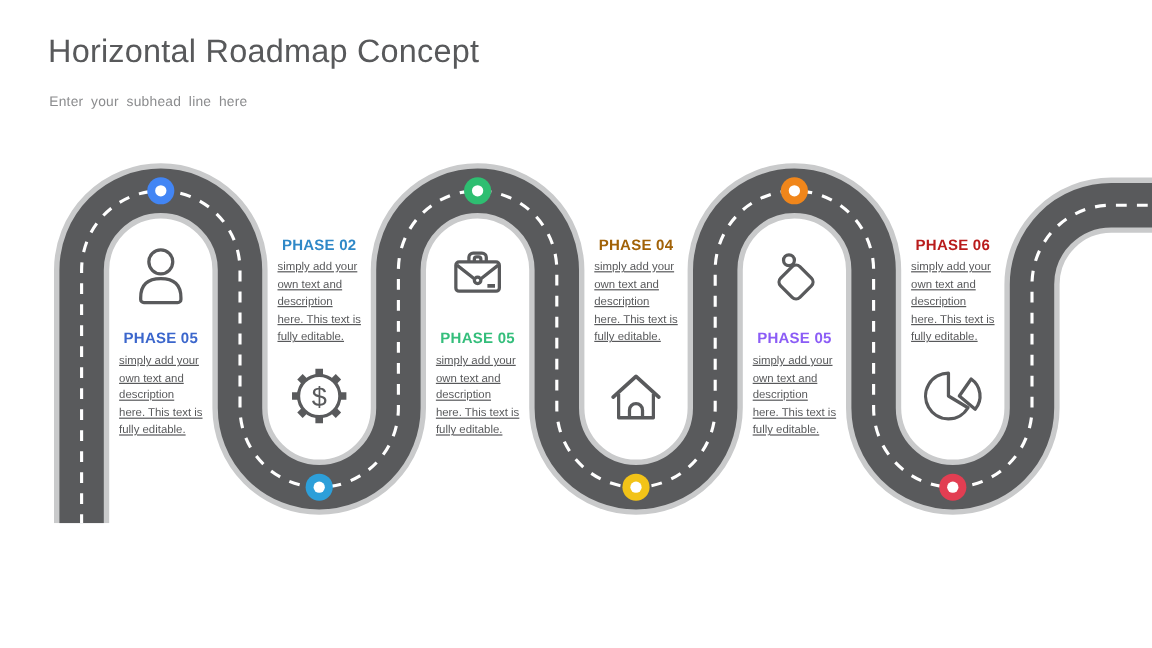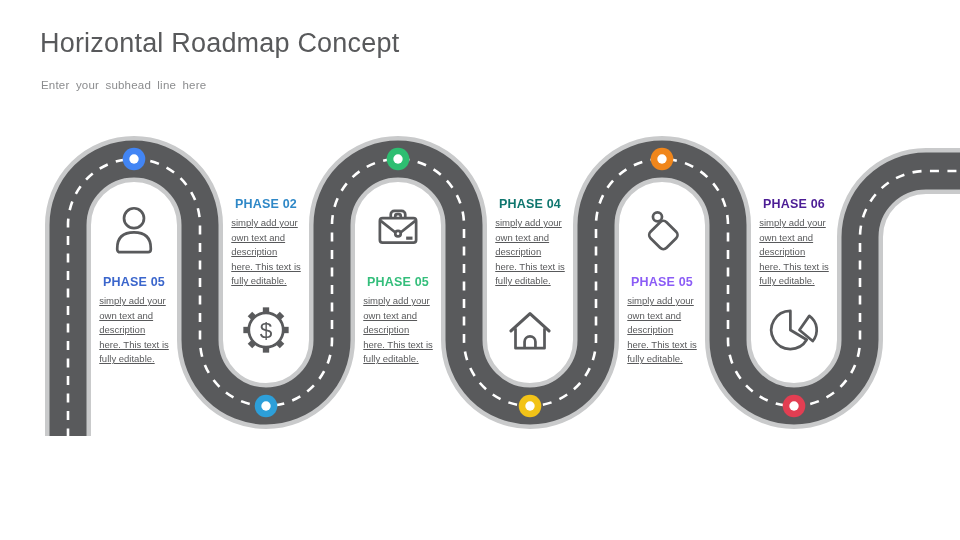--- a/index.html
+++ b/index.html
@@ -139,21 +139,21 @@
     <div class="phase-desc">
       <div>simply add your</div>
       <div>own text and</div>
       <div>description</div>
       <div>here. This text is</div>
       <div>fully editable.</div>
     </div>
   </div>
 
   <div class="phase bottom" style="left:475px">
-    <div class="phase-title" style="color: #0f766e;">PHASE 04</div>
+    <div class="phase-title" style="color: #a16207;">PHASE 04</div>
     <div class="phase-desc">
       <div>simply add your</div>
       <div>own text and</div>
       <div>description</div>
       <div>here. This text is</div>
       <div>fully editable.</div>
     </div>
     <div class="phase-icon">
       <svg width="58" height="58" viewBox="0 0 64 64">
         <path class="icon-stroke" stroke-width="3.5" stroke-linejoin="round" stroke-linecap="round" d="M11 33 L32 14 L53 33"></path>
@@ -174,21 +174,21 @@
     <div class="phase-desc">
       <div>simply add your</div>
       <div>own text and</div>
       <div>description</div>
       <div>here. This text is</div>
       <div>fully editable.</div>
     </div>
   </div>
 
   <div class="phase bottom" style="left:739px">
-    <div class="phase-title" style="color: #4c1d95;">PHASE 06</div>
+    <div class="phase-title" style="color: #b91c1c;">PHASE 06</div>
     <div class="phase-desc">
       <div>simply add your</div>
       <div>own text and</div>
       <div>description</div>
       <div>here. This text is</div>
       <div>fully editable.</div>
     </div>
     <div class="phase-icon">
       <svg width="58" height="58" viewBox="0 0 64 64">
         <path class="icon-stroke" stroke-width="3" stroke-linejoin="round" d="M28 32 V11 A21 21 0 1 0 46 42.8 Z"></path>

